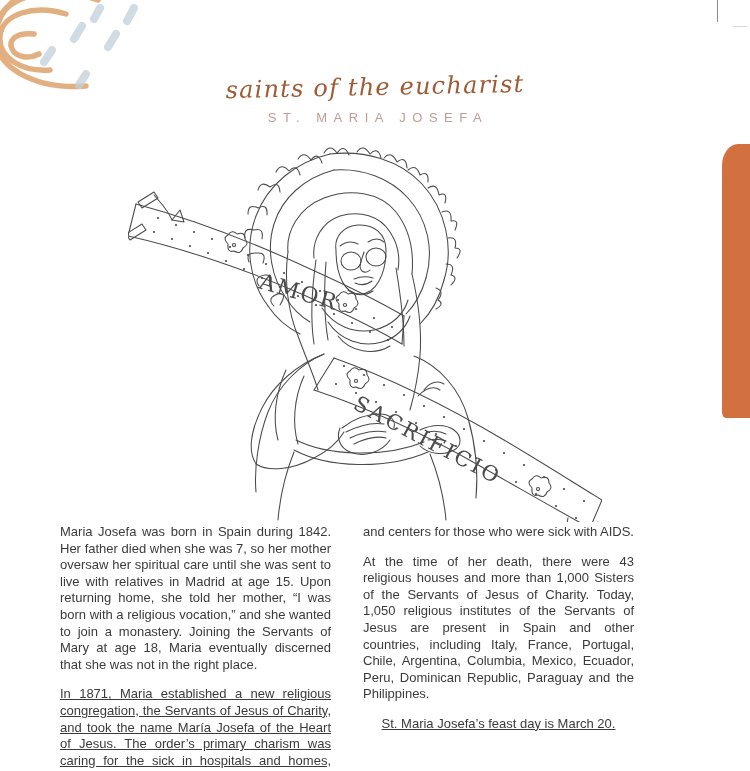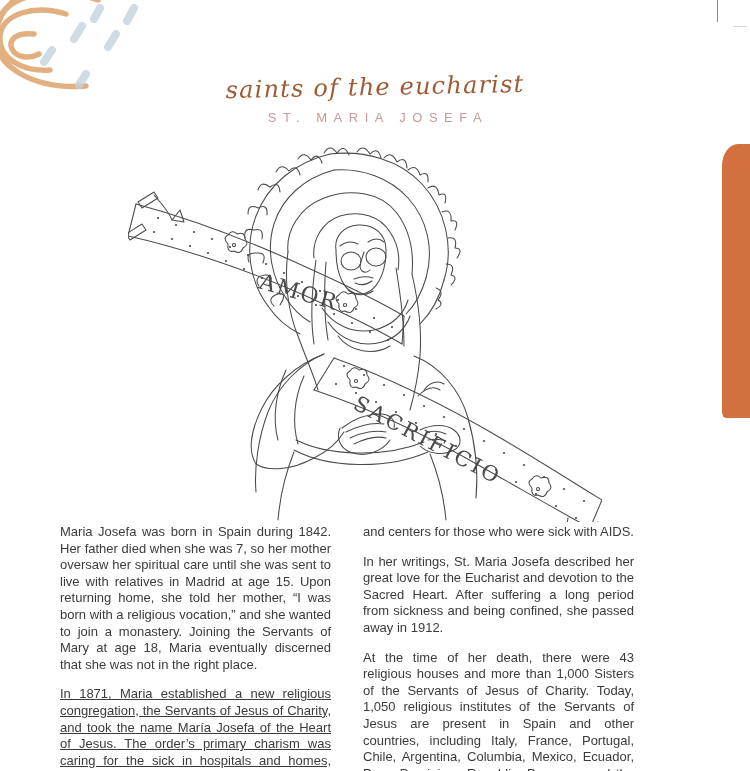--- a/index.html
+++ b/index.html
@@ -355,19 +355,18 @@
     </svg>
   </div>
 
   <div class="columns">
     <div class="col">
       <p>Maria Josefa was born in Spain during 1842. Her father died when she was 7, so her mother oversaw her spiritual care until she was sent to live with relatives in Madrid at age 15. Upon returning home, she told her mother, “I was born with a religious vocation,” and she wanted to join a monastery. Joining the Servants of Mary at age 18, Maria eventually discerned that she was not in the right place.</p>
       <p>In 1871, Maria established a new religious congregation, the Servants of Jesus of Charity, and took the name María Josefa of the Heart of Jesus. The order’s primary charism was caring for the sick in hospitals and homes, which grew to include care for the elderly, children in child care centers,</p>
     </div>
     <div class="col">
       <p class="left-align">and centers for those who were sick with AIDS.</p>
-      <p>In her writings, St. Maria Josefa described her great love for the Eucharist and devotion to the Sacred Heart. After suffering a long period from sickness and being confined, she passed away in 1912.</p>
       <p>At the time of her death, there were 43 religious houses and more than 1,000 Sisters of the Servants of Jesus of Charity. Today, 1,050 religious institutes of the Servants of Jesus are present in Spain and other countries, including Italy, France, Portugal, Chile, Argentina, Columbia, Mexico, Ecuador, Peru, Dominican Republic, Paraguay and the Philippines.</p>
       <p class="left-align">St. Maria Josefa’s feast day is March 20.</p>
     </div>
   </div>
 
 </div>
 
 </body></html>

